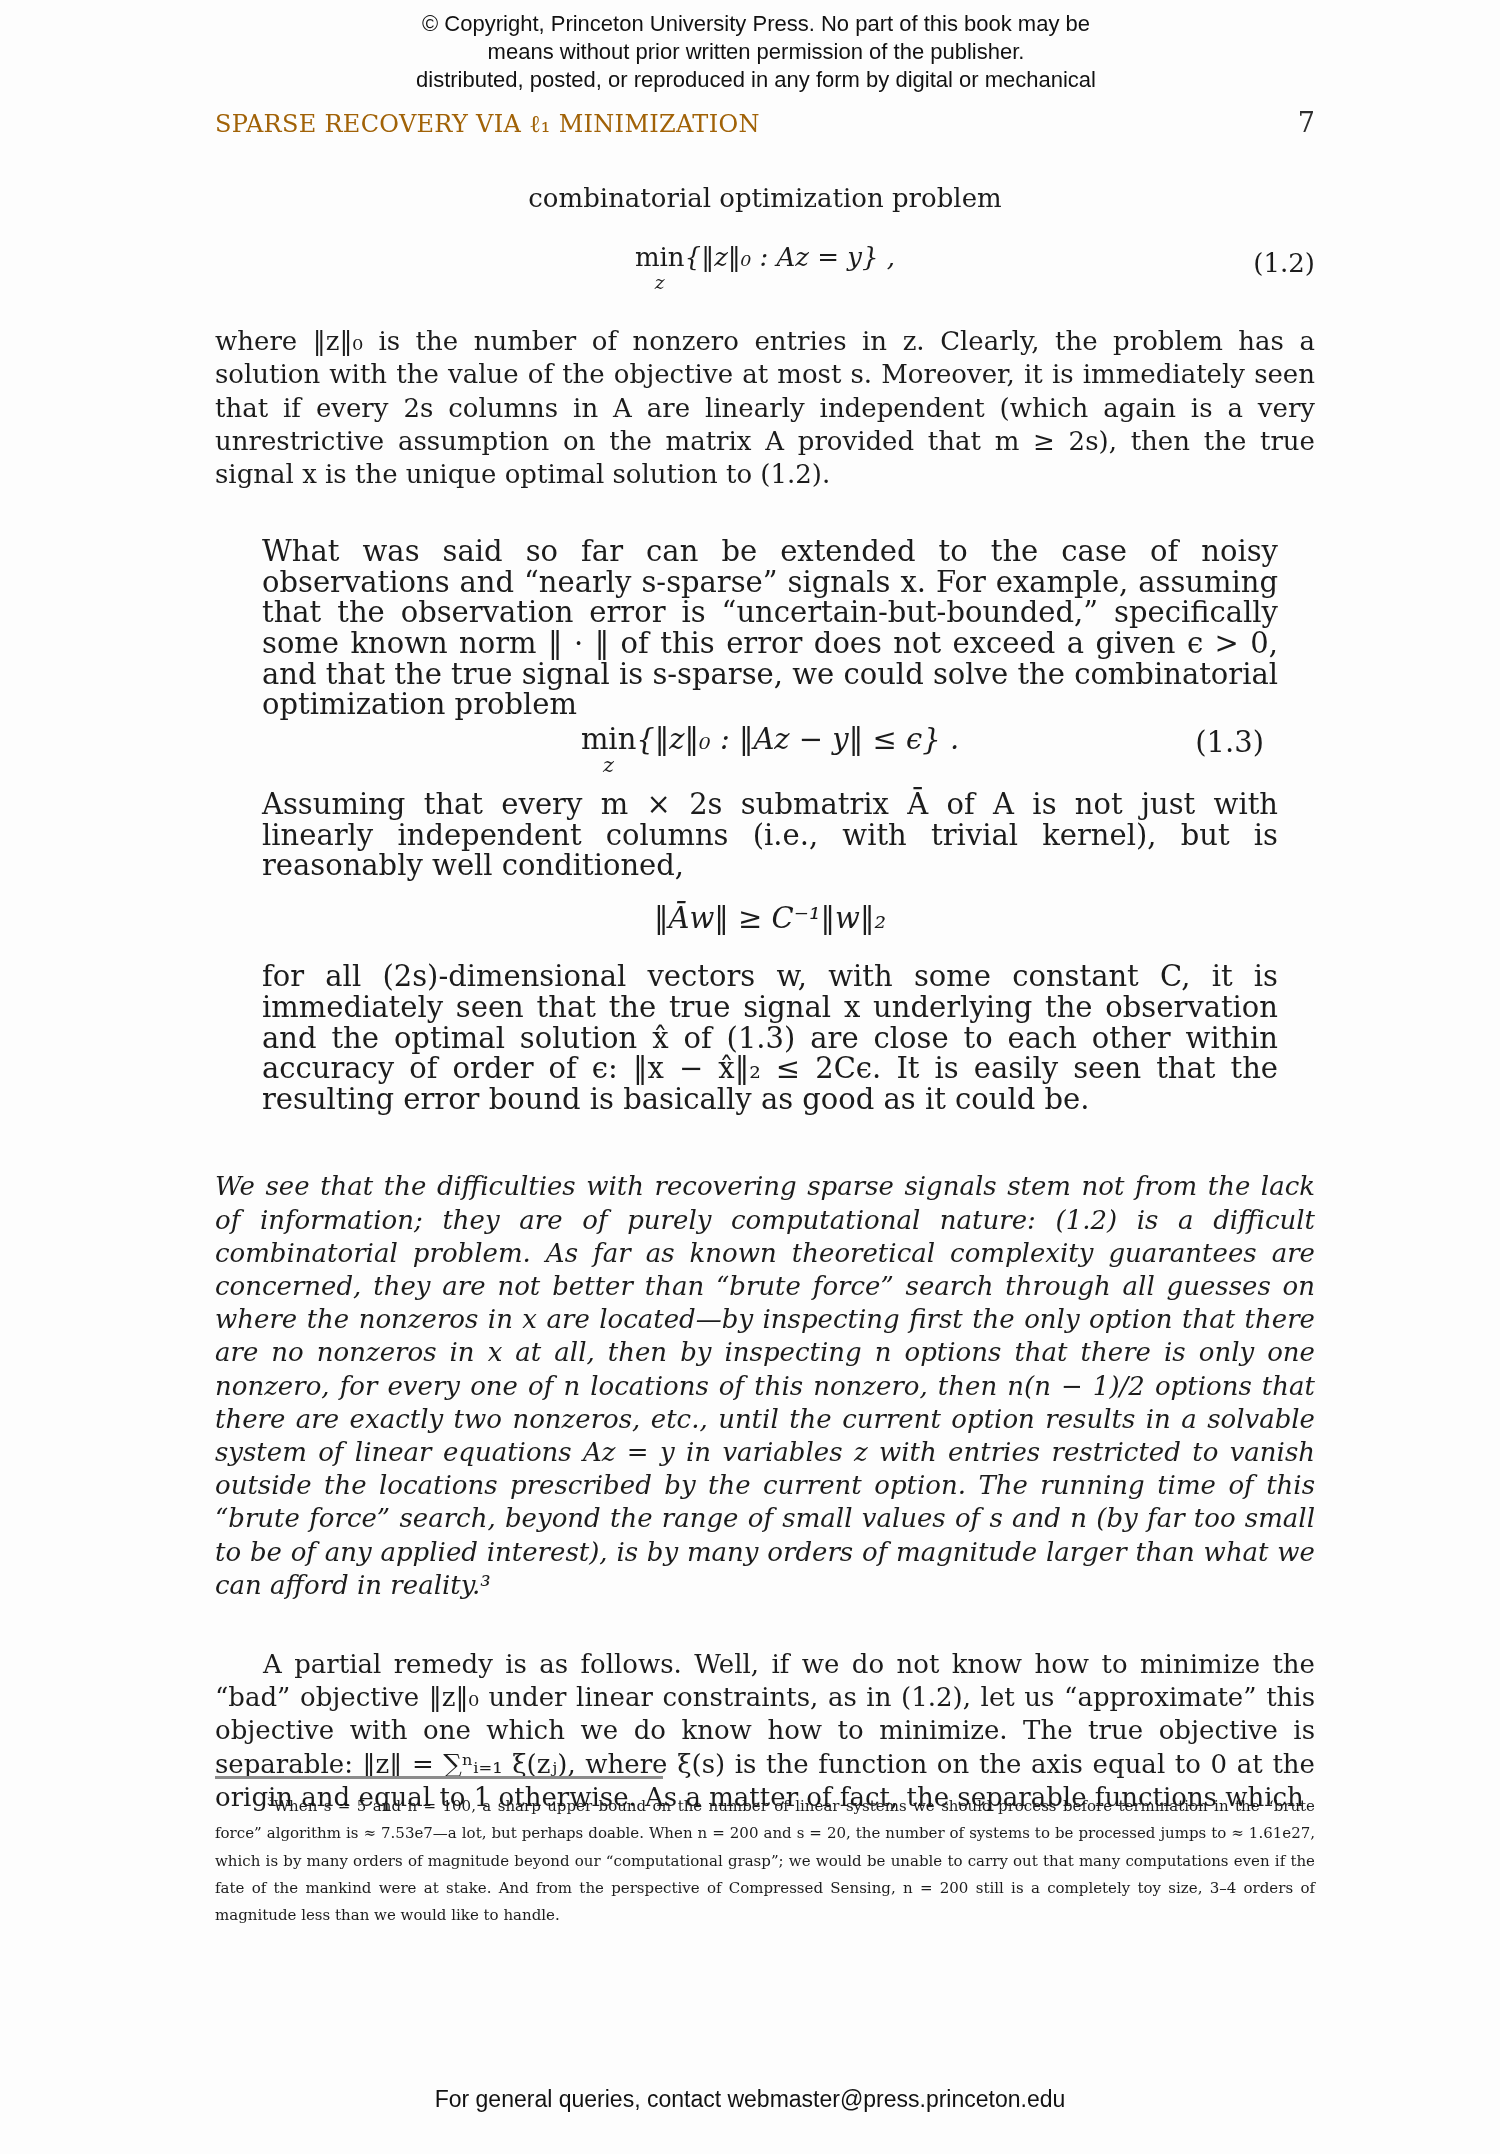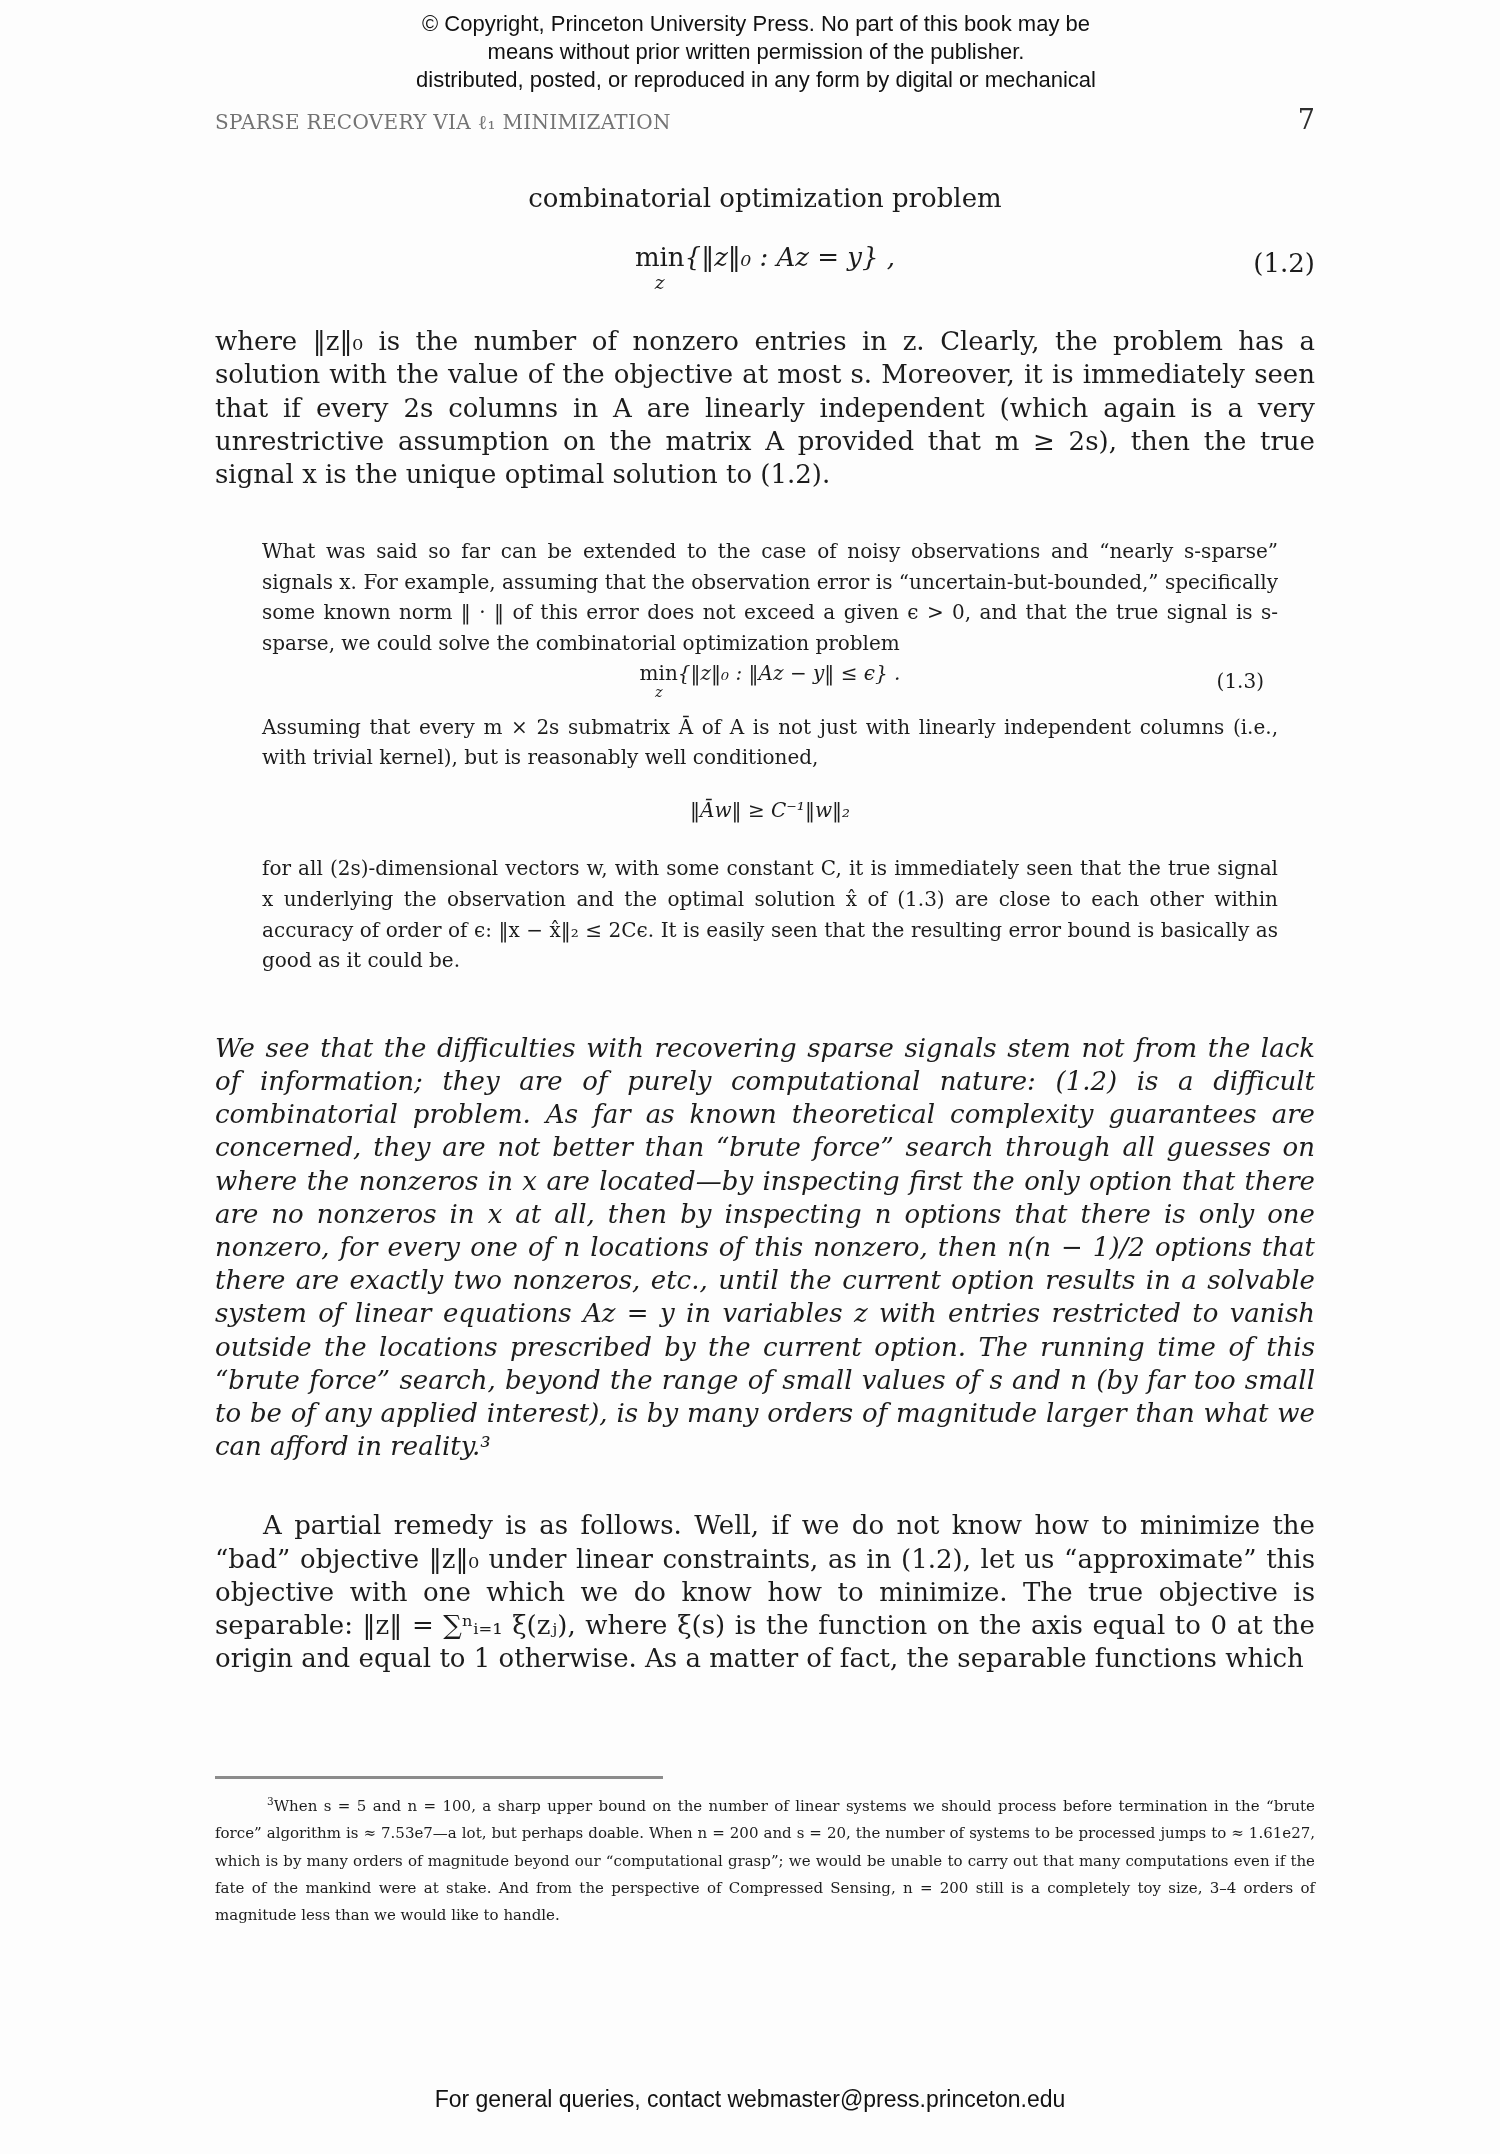--- a/index.html
+++ b/index.html
@@ -25,23 +25,23 @@
     padding-left: 12px;
   }
   .running-head {
     position: absolute;
     top: 74px; left: 215px; width: 1100px;
     display: flex;
     justify-content: space-between;
     align-items: baseline;
   }
   .running-head .title {
-    font-size: 20px;
+    font-size: 24px;
     letter-spacing: 0.3px;
-    color: #737373;
+    color: #a16207;
     white-space: nowrap;
     margin-top: 36px;
   }
   .running-head .pageno {
     font-size: 27px;
     color: #2e2e2e;
   }
 
   
   .content {
@@ -92,21 +92,21 @@
     text-align: center;
     font-style: italic;
     margin: 22px 0 0 0;
   }
 
   
   .small-block {
     margin-top: 45px;
     padding-left: 47px;
     padding-right: 37px;
-    font-size: 20px;
+    font-size: 29px;
     line-height: 30.6px;
   }
   .small-block .para-assuming { margin-top: 12px; }
   .small-block .para-forall { margin-top: 28px; }
   .small-block .eq-label { right: 14px; }
 
   
   .footnote {
     position: absolute;
     left: 215px; top: 1776px; width: 1100px;

